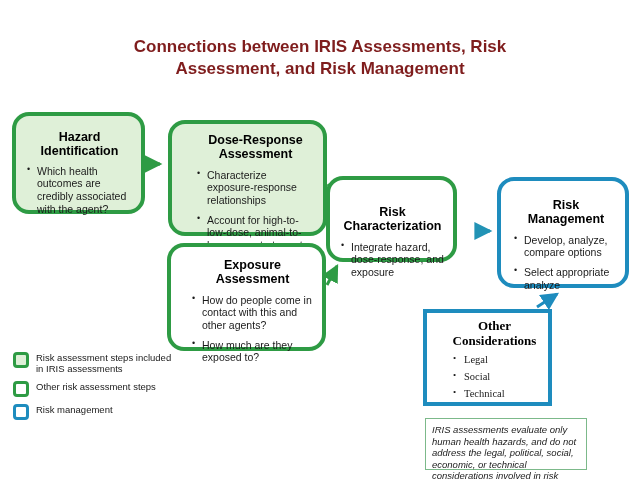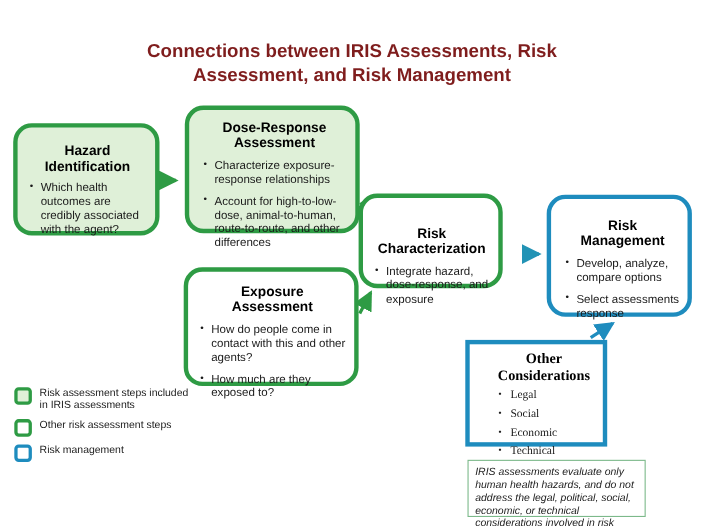--- a/index.html
+++ b/index.html
@@ -15,22 +15,22 @@
   .rounded{border:4px solid #2e9b44;border-radius:17px;}
   .fill-green{background:#dff0d8;}
   .blue-border{border-color:#1e8cbe;}
   .box-title{font-weight:bold;text-align:center;font-size:12.5px;line-height:1.15;margin:0 0 7px 0;color:#000;}
   .bullets{margin:0;padding:0;list-style:none;font-size:10.5px;line-height:1.2;text-align:left;}
   .bullets li{position:relative;padding-left:11px;margin-bottom:7px;}
   .bullets li:last-child{margin-bottom:0;}
   .bullets li::before{content:"\2022";position:absolute;left:1px;top:-1px;font-size:9px;}
   #box-hazard{left:12px;top:112px;width:133px;height:102px;padding:14px 8px 6px 10px;}
   #box-hazard .box-title{margin-bottom:6px;}
-  #box-dose{left:168px;top:96px;width:159px;height:116px;padding:9px 8px 6px 12px;}
-  #box-exposure{left:167px;top:243px;width:159px;height:108px;padding:11px 8px 6px 10px;}
+  #box-dose{left:168px;top:120px;width:159px;height:116px;padding:9px 8px 6px 24px;}
+  #box-exposure{left:167px;top:243px;width:159px;height:108px;padding:11px 8px 6px 20px;}
   #box-riskchar{left:326px;top:176px;width:131px;height:86px;padding:25px 8px 6px 10px;}
   #box-riskmgmt{left:497px;top:177px;width:132px;height:111px;padding:17px 6px 6px 12px;}
   #box-other{left:423px;top:309px;width:129px;height:97px;border:4px solid #1e8cbe;padding:6px 6px 4px 20px;font-family:Liberation Serif, serif;}
   #box-other .box-title{margin-bottom:5px;font-size:13px;}
   #box-other .bullets li{margin-bottom:4.5px;padding-left:17px;}
   #box-other .bullets li::before{left:6px;}
   #note-box{
     position:absolute;left:425px;top:418px;width:162px;height:52px;box-sizing:border-box;
     border:1.5px solid #7cb98a;background:#fff;padding:5px 6px;
     font-size:9.5px;font-style:italic;line-height:1.22;color:#222;
@@ -99,30 +99,29 @@
     <div class="box-title" style="width:100px;margin-left:auto;margin-right:auto;">Risk Characterization</div>
     <ul class="bullets">
       <li>Integrate hazard, dose-response, and exposure</li>
     </ul>
   </div>
 
   <div id="box-riskmgmt" class="box rounded blue-border">
     <div class="box-title">Risk Management</div>
     <ul class="bullets">
       <li>Develop, analyze, compare options</li>
-      <li>Select assessments response</li>
+      <li>Select appropriate analyze</li>
     </ul>
   </div>
 
   <div id="box-other" class="box">
     <div class="box-title">Other Considerations</div>
     <ul class="bullets">
       <li>Legal</li>
       <li>Social</li>
-      <li>Economic</li>
       <li>Technical</li>
     </ul>
   </div>
 
   <div class="legend">
     <div class="legend-item">
       <span class="swatch iris"></span>
       <span class="legend-label" style="width:140px;">Risk assessment steps included in IRIS assessments</span>
     </div>
     <div class="legend-item">

